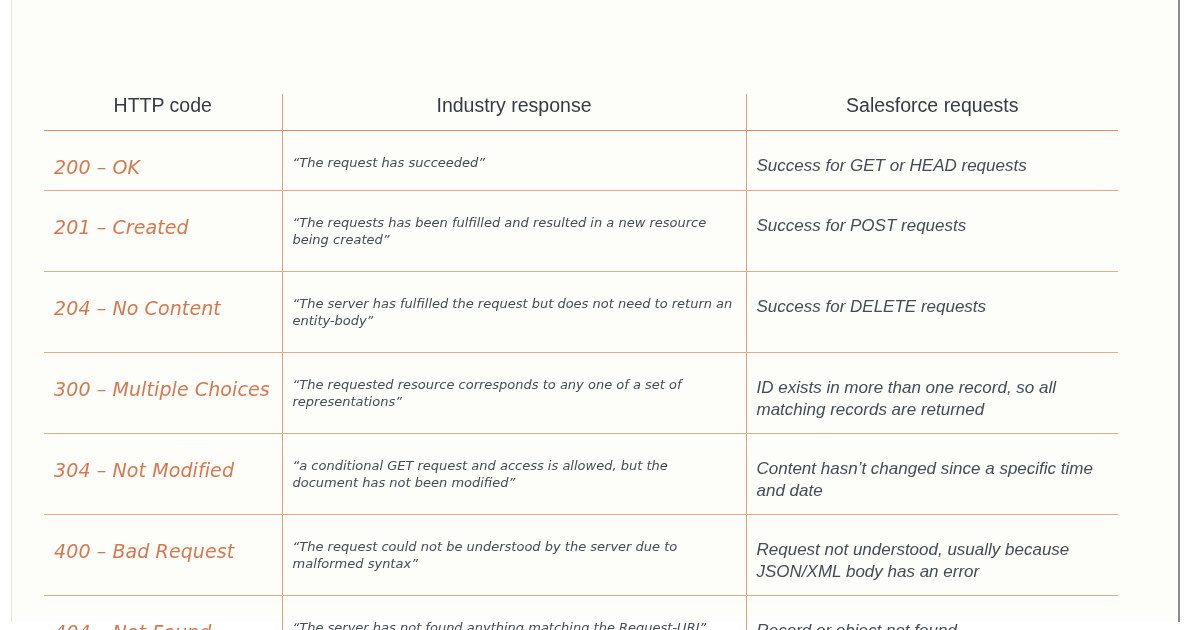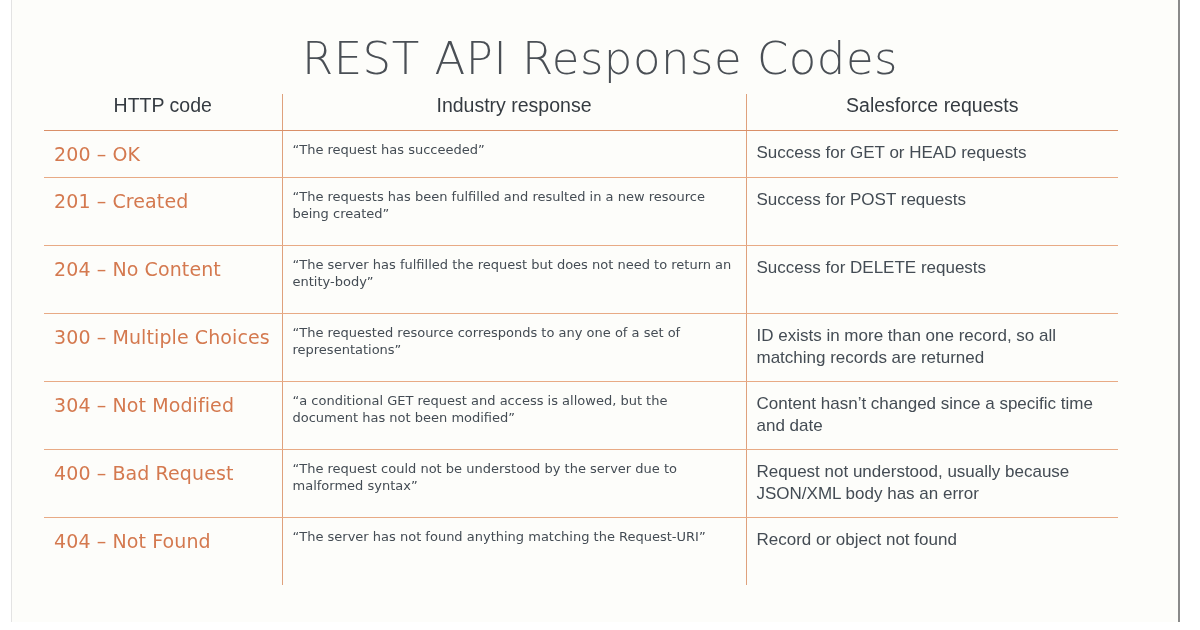--- a/index.html
+++ b/index.html
@@ -81,23 +81,24 @@
     text-align: center;
     padding: 0 0 13px 0;
     vertical-align: bottom;
     border-bottom: 1.6px solid #d98f68;
   }
   table.codes th.col-ind { border-left: 1.4px solid #dfa17c; }
   table.codes th.col-sf  { border-left: 1.4px solid #dfa17c; }
 
   table.codes td {
     vertical-align: top;
-    padding: 11px 10px 10px 10px;
+    padding: 24px 10px 10px 10px;
     border-bottom: 1.3px solid #e8aa85;
     line-height: 1.30;
+    font-style: italic;
   }
   table.codes tr.row:last-child td { border-bottom: none; }
 
   td.code {
     font-family: "DejaVu Sans", sans-serif;
     font-weight: 400;
     font-size: 19px;
     color: #d4794f;
     padding-left: 12px;
     padding-right: 4px;
@@ -126,21 +127,20 @@
 </head>
 <body>
 
 <div id="root">
 
   <div id="edge-left"></div>
   <div id="edge-right"></div>
   <div id="edge-right-rule"></div>
   <div id="edge-bottom"></div>
 
-  <div id="page-title">REST API Response Codes</div>
 
   <div id="table-wrap">
     <table class="codes">
       <colgroup>
         <col class="c-code">
         <col class="c-ind">
         <col class="c-sf">
       </colgroup>
       <thead>
         <tr>

